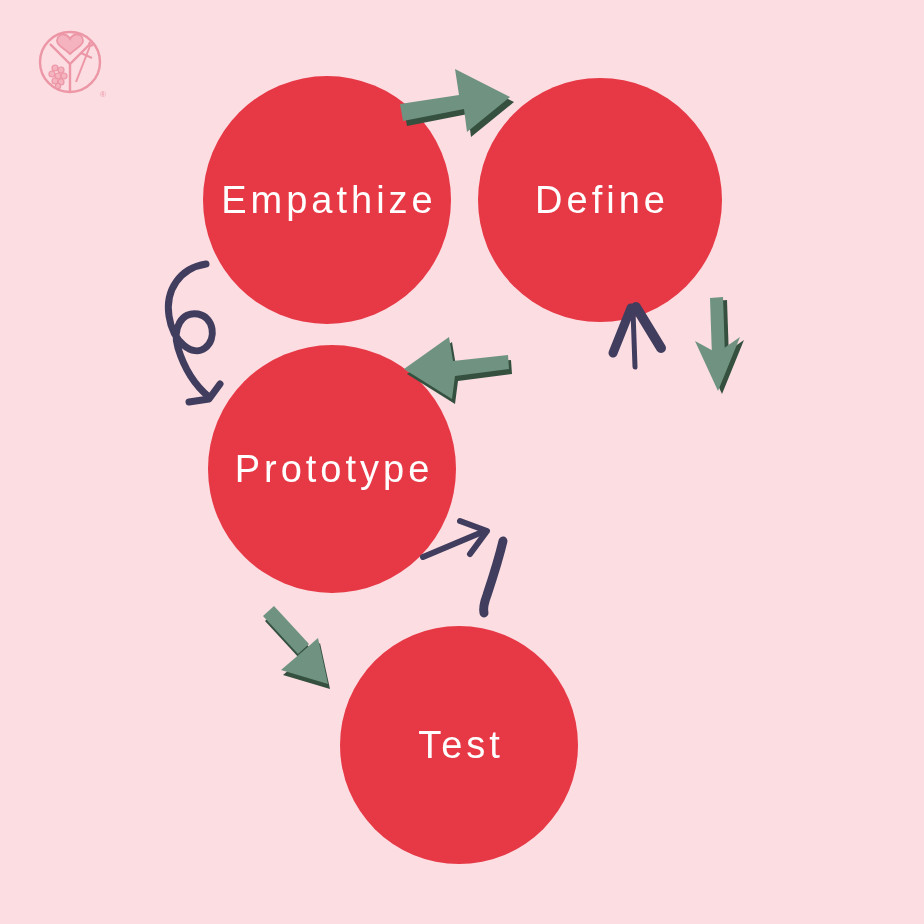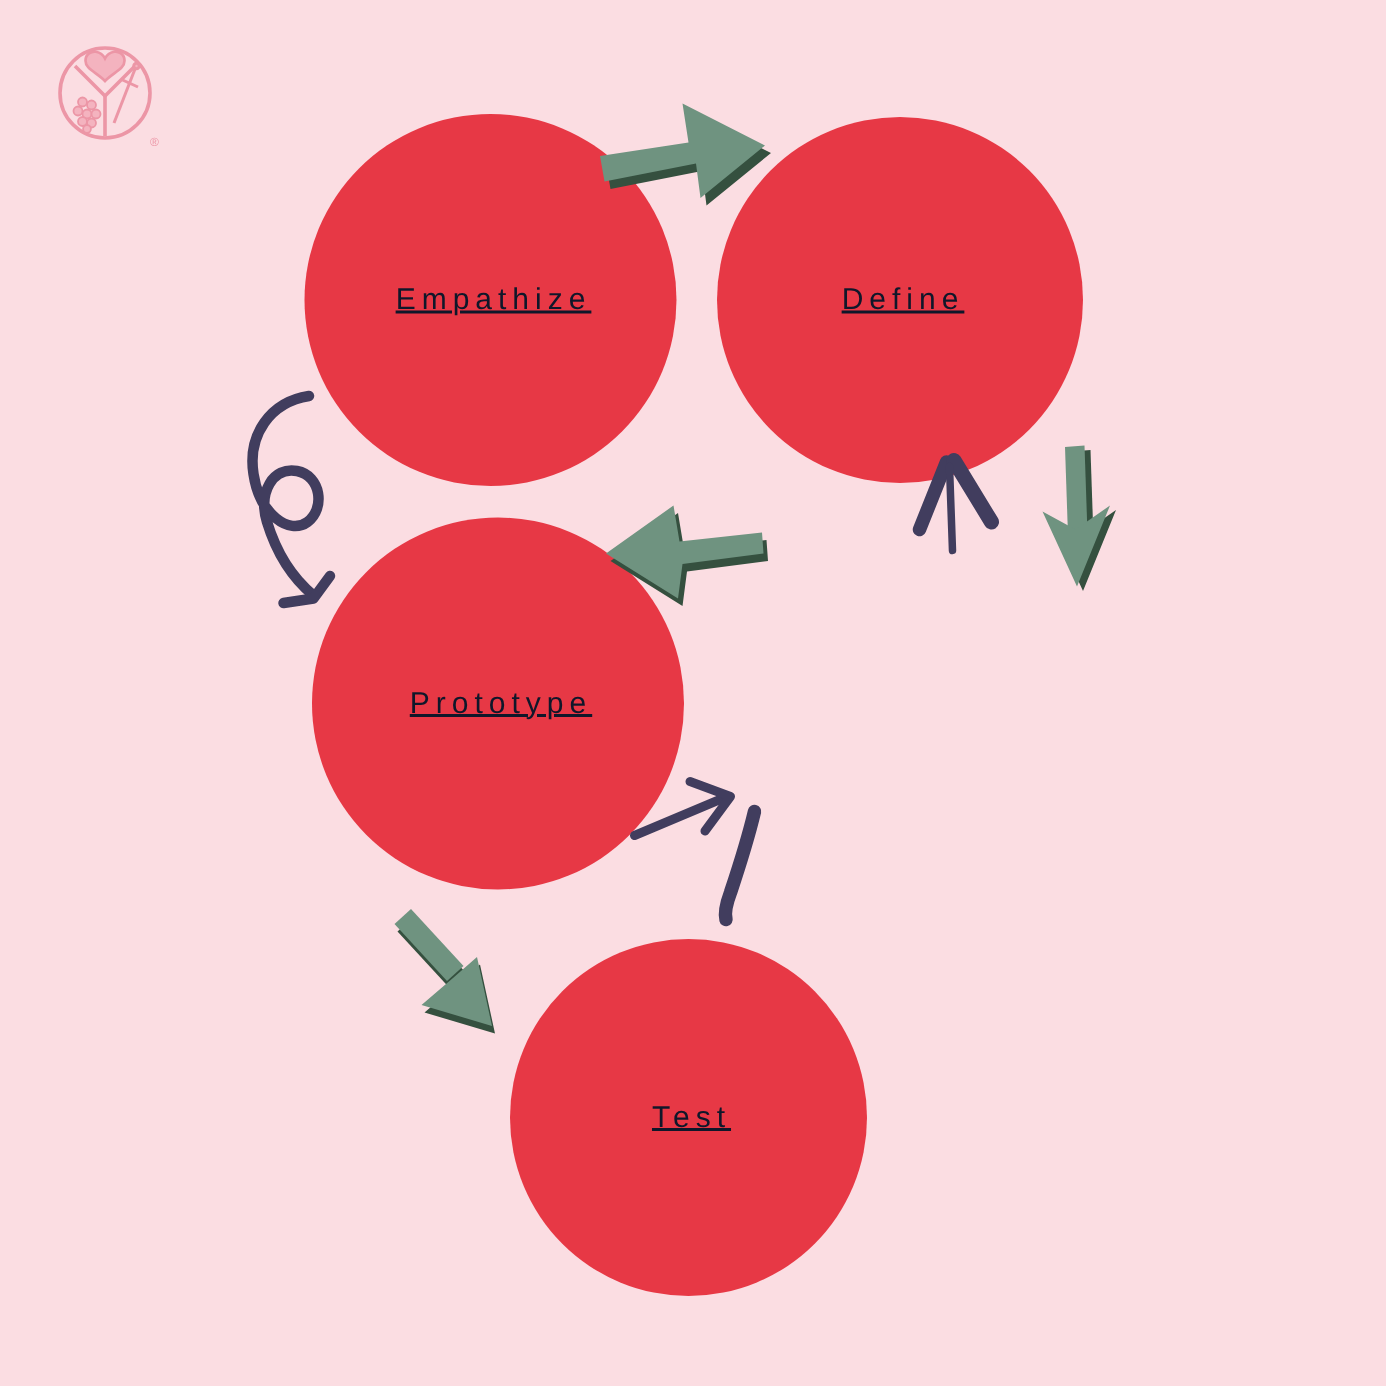--- a/index.html
+++ b/index.html
@@ -5,22 +5,22 @@
   html,body{margin:0;padding:0;background:#fbdde2;}
   .canvas{
     position:relative;width:924px;height:924px;overflow:hidden;
     background:#fbdde2;font-family:"Liberation Sans",sans-serif;
   }
   .stage{
     position:absolute;border-radius:50%;background:#e73845;
     display:flex;align-items:center;justify-content:center;
   }
   .stage-label{
-    color:#0f172a;font-weight:300;font-size:20px;letter-spacing:4px;
-    text-indent:4px;white-space:nowrap;text-decoration:underline;
+    color:#ffffff;font-weight:300;font-size:38px;letter-spacing:4px;
+    text-indent:4px;white-space:nowrap;
   }
   #stage-empathize{left:203px;top:76px;width:248px;height:248px;}
   #stage-define{left:478px;top:78px;width:244px;height:244px;}
   #stage-prototype{left:208px;top:345px;width:248px;height:248px;}
   #stage-ideate{left:476px;top:346px;width:244px;height:244px;}
   #stage-test{left:340px;top:626px;width:238px;height:238px;}
   .overlay{position:absolute;left:0;top:0;width:924px;height:924px;pointer-events:none;}
   .logo{position:absolute;left:30px;top:22px;width:82px;height:82px;}
   .reg-mark{
     position:absolute;left:100px;top:90px;font-size:8px;color:#ec96a6;

